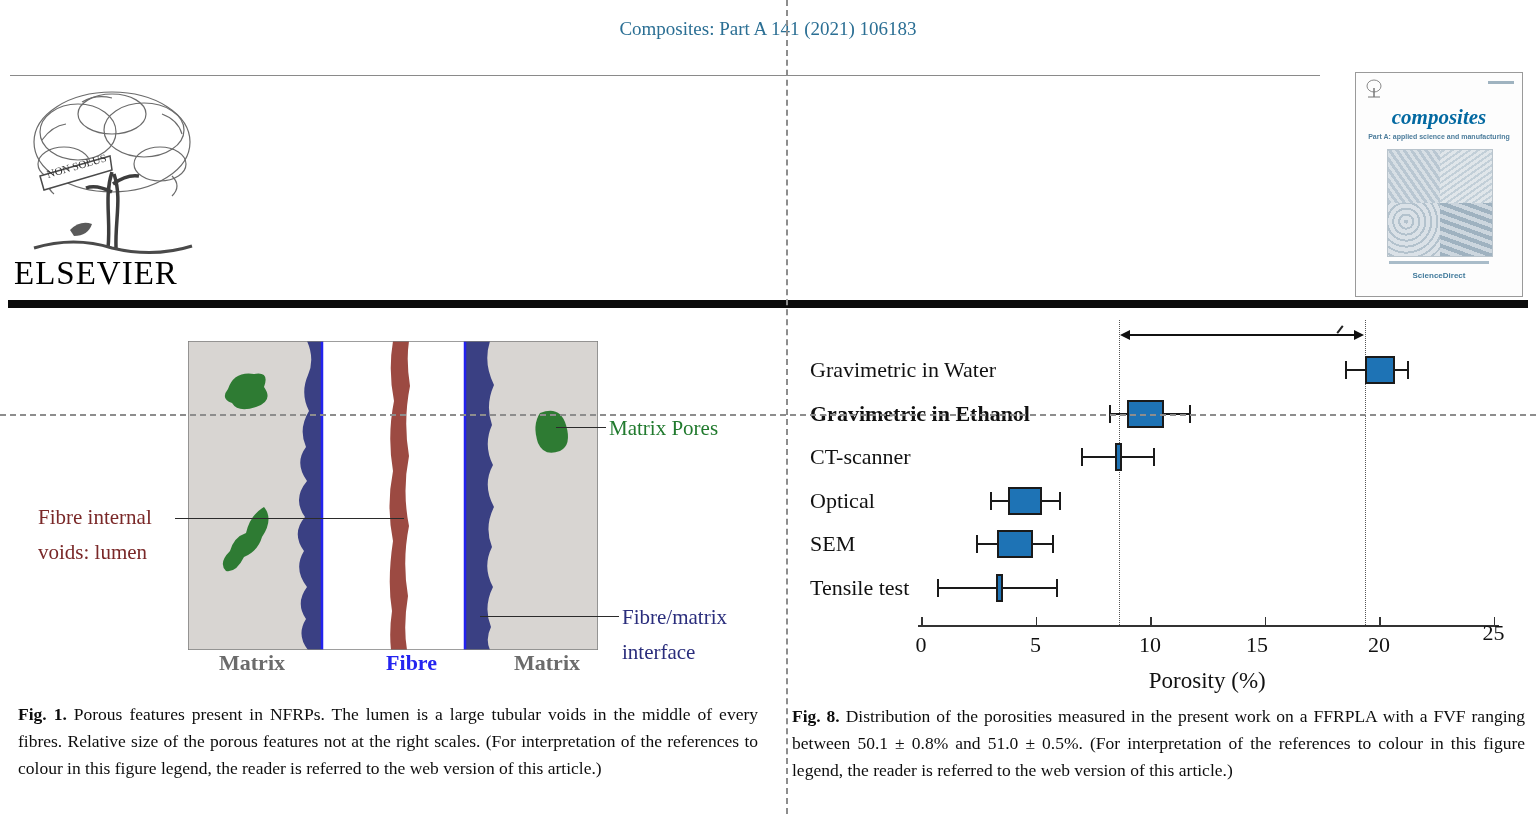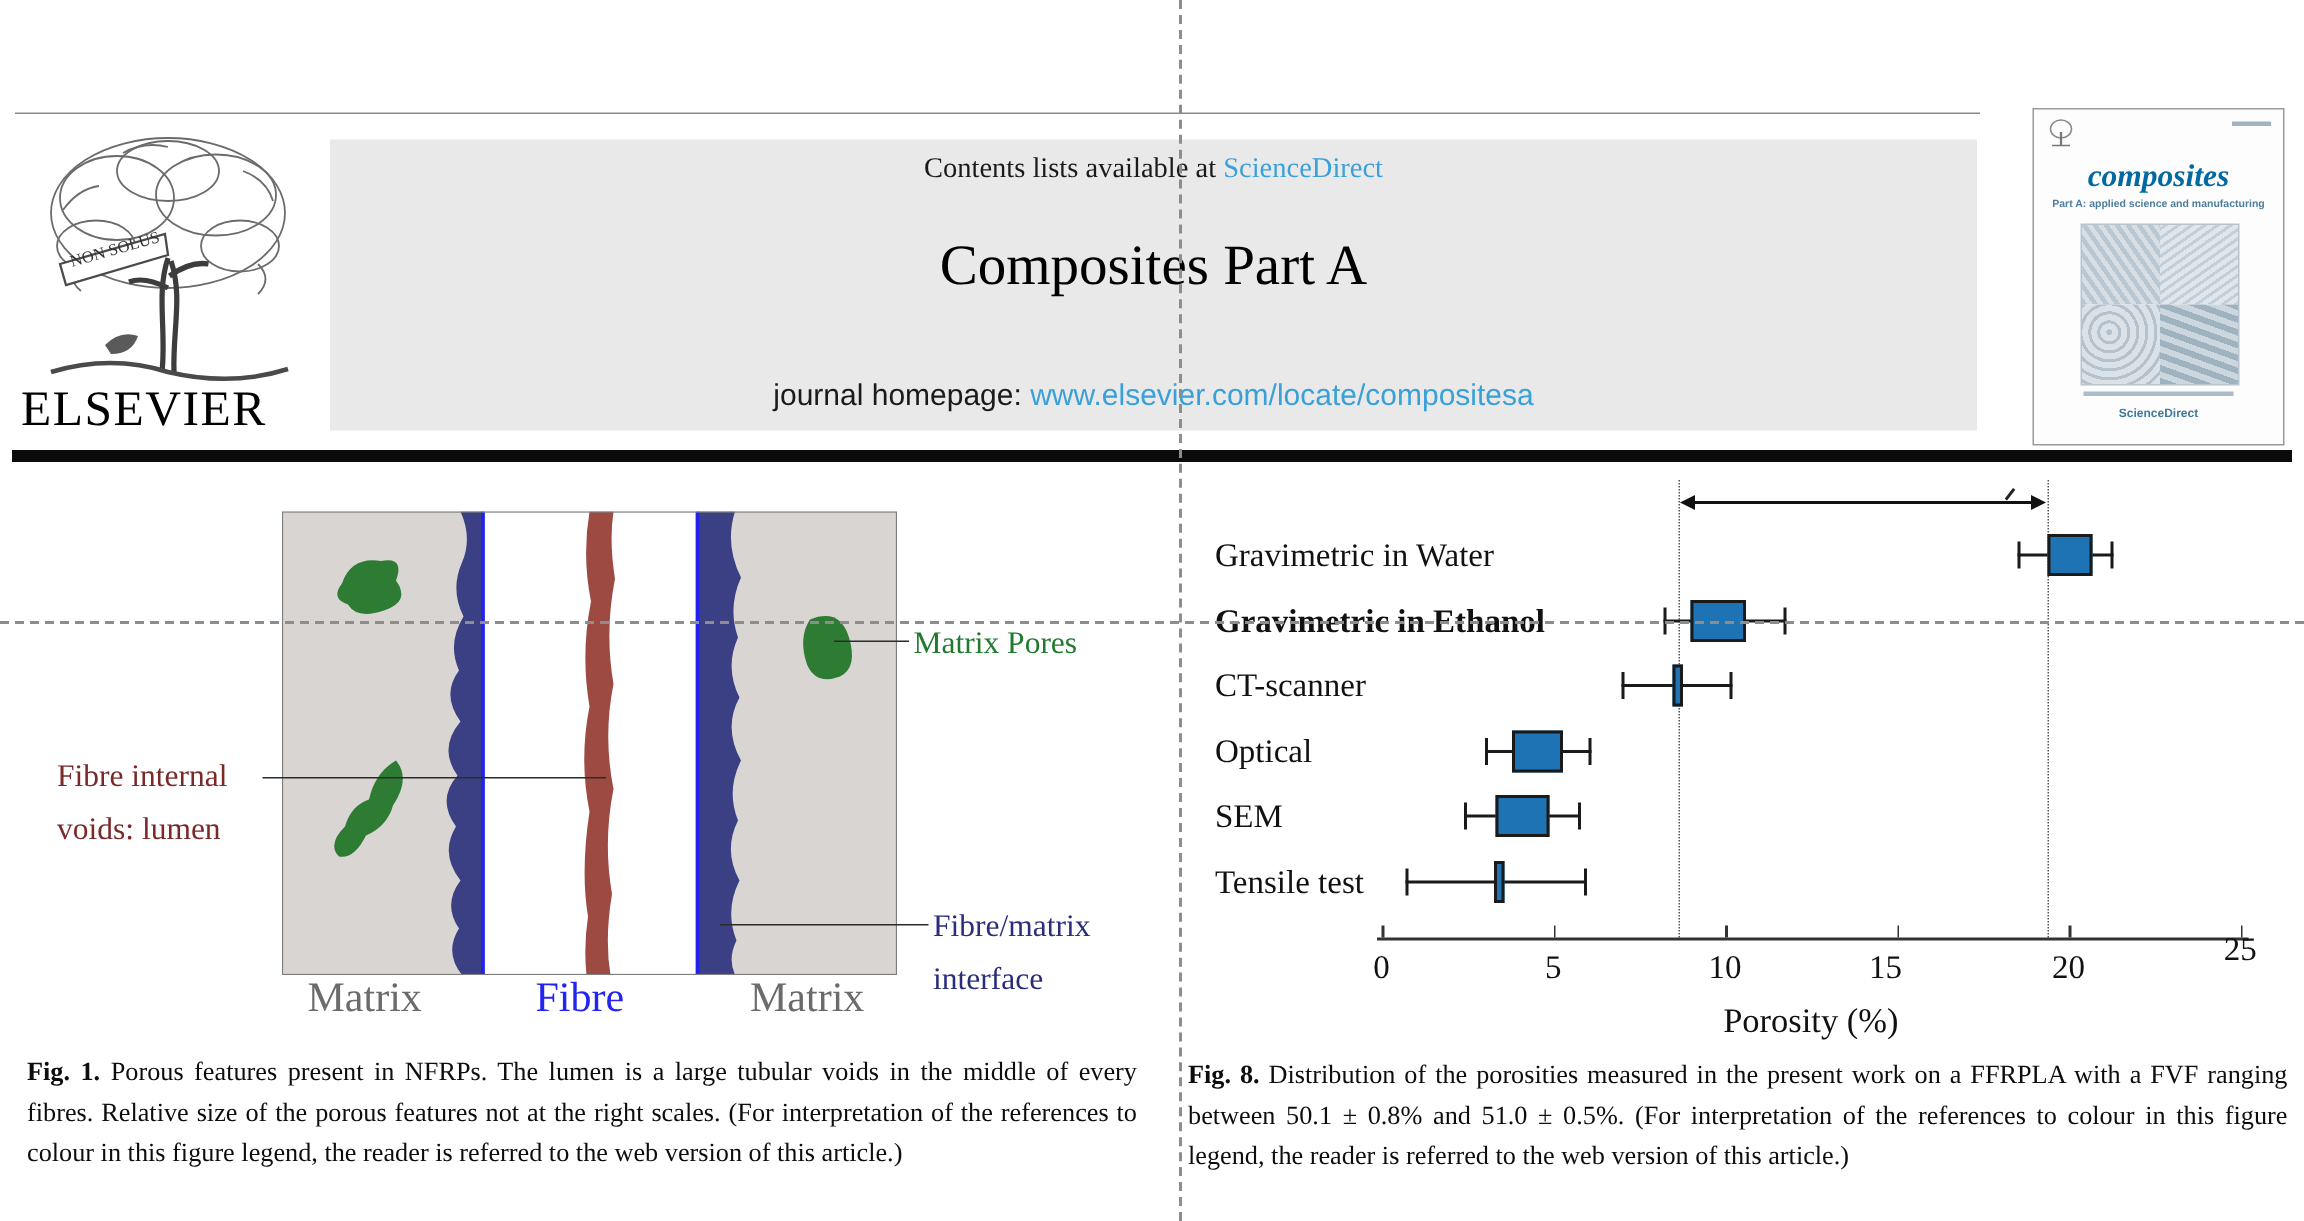--- a/index.html
+++ b/index.html
@@ -42,21 +42,21 @@
   #cover-editors{position:absolute;top:188px;left:33px;width:100px;height:3px;background:#a9bcc9;}
   #cover-sd{position:absolute;top:198px;left:0;width:100%;text-align:center;font-size:8px;
             font-weight:bold;color:#417a9b;font-family:"Liberation Sans",sans-serif;}
 
   
   .fig1-label{position:absolute;font-size:21px;white-space:nowrap;}
   #lbl-lumen1,#lbl-lumen2{color:#7a2828;}
   #lbl-pores{color:#217a2e;}
   #lbl-int1,#lbl-int2{color:#2a2d7c;}
   .leader{position:absolute;height:0;border-top:1.5px solid #2b2b2b;}
-  .bottom-label{position:absolute;font-size:28px;color:#6b6b6b;text-align:left;}
+  .bottom-label{position:absolute;font-size:22px;color:#6b6b6b;text-align:right;font-weight:bold;}
   #lbl-fibre{color:#2424f0;}
 
   
   .caption{position:absolute;font-size:17.5px;line-height:27px;text-align:justify;color:#0d0d0d;}
   .caption b{font-weight:bold;}
 
   
   #fig8{top:315px;left:790px;width:746px;height:382px;}
   .cat-label{position:absolute;left:20px;font-size:22px;white-space:nowrap;transform:translateY(-50%);}
   .whisk{position:absolute;height:2px;background:#1a1a1a;}
@@ -72,20 +72,21 @@
 
   
   #crosshair-v{top:0;left:786px;height:814px;width:0;border-left:2px dashed #8d8d8d;z-index:50;}
   #crosshair-h{top:414px;left:0;width:1536px;height:0;border-top:2px dashed #8d8d8d;z-index:50;}
 </style>
 </head>
 <body>
 
 <div id="page">
 
+  <div class="abs" id="citation">Composites: Part A 141 (2021) 106183</div>
   <div class="abs" id="hairline"></div>
 
   <div class="abs" id="elsevier">
     <svg width="200" height="178" viewBox="0 0 200 178">
       <g fill="none" stroke="#6b6b6b" stroke-width="1.2">
         <ellipse cx="100" cy="62" rx="78" ry="50"></ellipse>
         <ellipse cx="66" cy="52" rx="38" ry="28"></ellipse>
         <ellipse cx="132" cy="50" rx="40" ry="27"></ellipse>
         <ellipse cx="100" cy="34" rx="34" ry="20"></ellipse>
         <ellipse cx="52" cy="84" rx="26" ry="17"></ellipse>
@@ -96,29 +97,20 @@
       <path d="M22,168 q40,-12 78,0 q42,10 80,-2" stroke="#4a4a4a" stroke-width="3" fill="none"></path>
       <path d="M58,150 q10,-10 22,-6 q-4,12 -18,12 z" fill="#5a5a5a"></path>
       <g>
         <path d="M28,96 L98,76 L100,90 L32,110 Z" fill="#ffffff" stroke="#4a4a4a" stroke-width="1.5"></path>
         <text x="36" y="98" font-size="11" font-family="Liberation Serif, serif" fill="#333" transform="rotate(-16 36 98)">NON SOLUS</text>
       </g>
     </svg>
     <div id="elsevier-word">ELSEVIER</div>
   </div>
 
-  <div class="abs" id="banner">
-    <div class="abs" id="banner-line1">
-      <span>Contents lists available at </span><a href="#">ScienceDirect</a>
-    </div>
-    <div class="abs" id="banner-title">Composites Part A</div>
-    <div class="abs" id="banner-line3">
-      <span>journal homepage: </span><a href="#">www.elsevier.com/locate/compositesa</a>
-    </div>
-  </div>
 
   <div class="abs" id="cover">
     <svg id="cover-minilogo" viewBox="0 0 16 20">
       <ellipse cx="8" cy="7" rx="7" ry="6" fill="none" stroke="#8a8a8a"></ellipse>
       <path d="M8,18 L8,9" stroke="#777" stroke-width="1.5"></path>
       <path d="M2,18 h12" stroke="#777" stroke-width="1"></path>
     </svg>
     <div id="cover-issn"></div>
     <div id="cover-title">composites</div>
     <div id="cover-subtitle">Part A: applied science and manufacturing</div>

